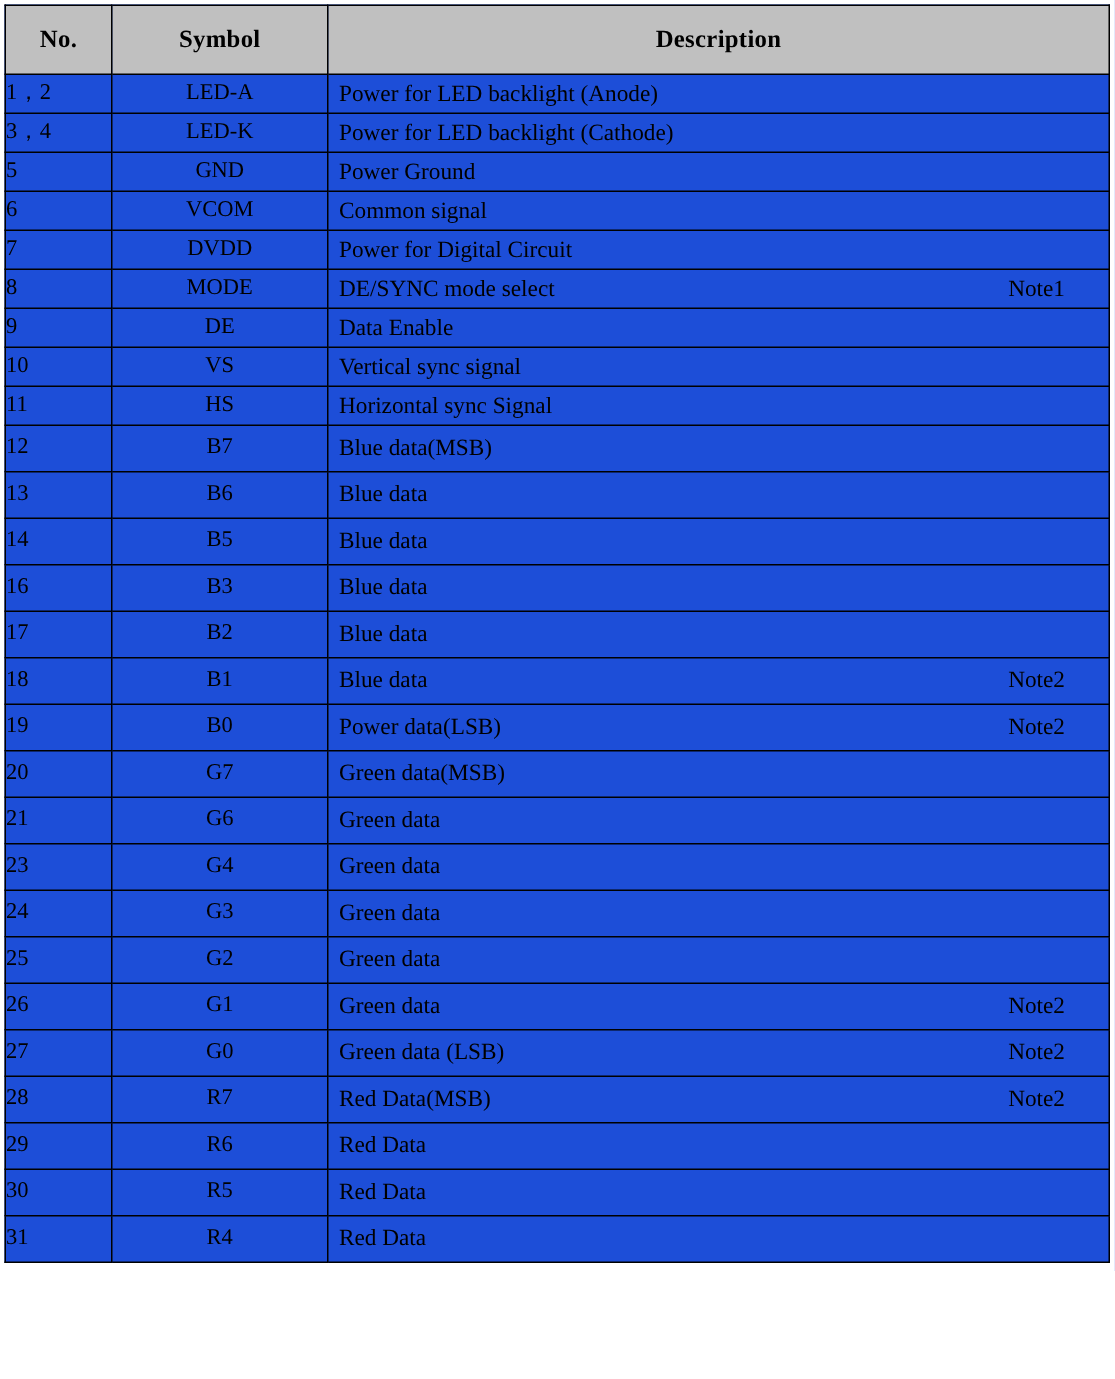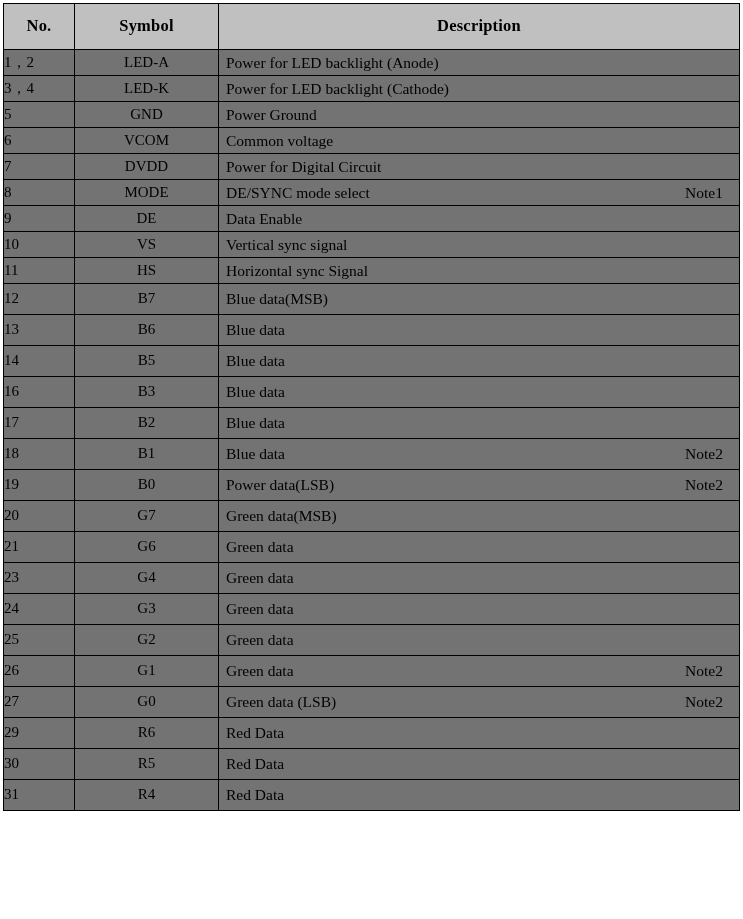--- a/index.html
+++ b/index.html
@@ -23,21 +23,21 @@
     background: #ffffff;
     box-sizing: border-box;
     padding-left: 3px;
     padding-top: 3px;
   }
 
   table.pin-table {
     border-collapse: collapse;
     width: 736px;
     table-layout: fixed;
-    background: #737373;
+    background: #1d4ed8;
   }
 
   table.pin-table col.col-no      { width: 71px; }
   table.pin-table col.col-symbol  { width: 144px; }
   table.pin-table col.col-desc    { width: 521px; }
 
   table.pin-table th,
   table.pin-table td {
     border: 1px solid #000000;
     padding: 0;
@@ -61,21 +61,21 @@
     font-size: 15px;
     white-space: nowrap;
   }
   tbody td.cell-symbol {
     text-align: center;
     font-size: 15px;
   }
   tbody td.cell-desc {
     text-align: left;
     padding-left: 7px;
-    padding-right: 16px;
+    padding-right: 29px;
     position: relative;
   }
 
   tbody tr.row-compact td { height: 25px; }
   tbody tr.row-tall td    { height: 30px; }
 
   .desc-wrap {
     display: flex;
     align-items: center;
     justify-content: space-between;
@@ -134,21 +134,21 @@
             <div class="desc-wrap">
               <span class="desc-text">Power Ground</span>
             </div>
           </td>
         </tr>
         <tr class="row-compact">
           <td class="cell-no">6</td>
           <td class="cell-symbol">VCOM</td>
           <td class="cell-desc">
             <div class="desc-wrap">
-              <span class="desc-text">Common voltage</span>
+              <span class="desc-text">Common signal</span>
             </div>
           </td>
         </tr>
         <tr class="row-compact">
           <td class="cell-no">7</td>
           <td class="cell-symbol">DVDD</td>
           <td class="cell-desc">
             <div class="desc-wrap">
               <span class="desc-text">Power for Digital Circuit</span>
             </div>
@@ -310,20 +310,30 @@
               <span class="desc-note">Note2</span>
             </div>
           </td>
         </tr>
         <tr class="row-tall">
           <td class="cell-no">27</td>
           <td class="cell-symbol">G0</td>
           <td class="cell-desc">
             <div class="desc-wrap">
               <span class="desc-text">Green data (LSB)</span>
+              <span class="desc-note">Note2</span>
+            </div>
+          </td>
+        </tr>
+        <tr class="row-tall">
+          <td class="cell-no">28</td>
+          <td class="cell-symbol">R7</td>
+          <td class="cell-desc">
+            <div class="desc-wrap">
+              <span class="desc-text">Red Data(MSB)</span>
               <span class="desc-note">Note2</span>
             </div>
           </td>
         </tr>
         <tr class="row-tall">
           <td class="cell-no">29</td>
           <td class="cell-symbol">R6</td>
           <td class="cell-desc">
             <div class="desc-wrap">
               <span class="desc-text">Red Data</span>

